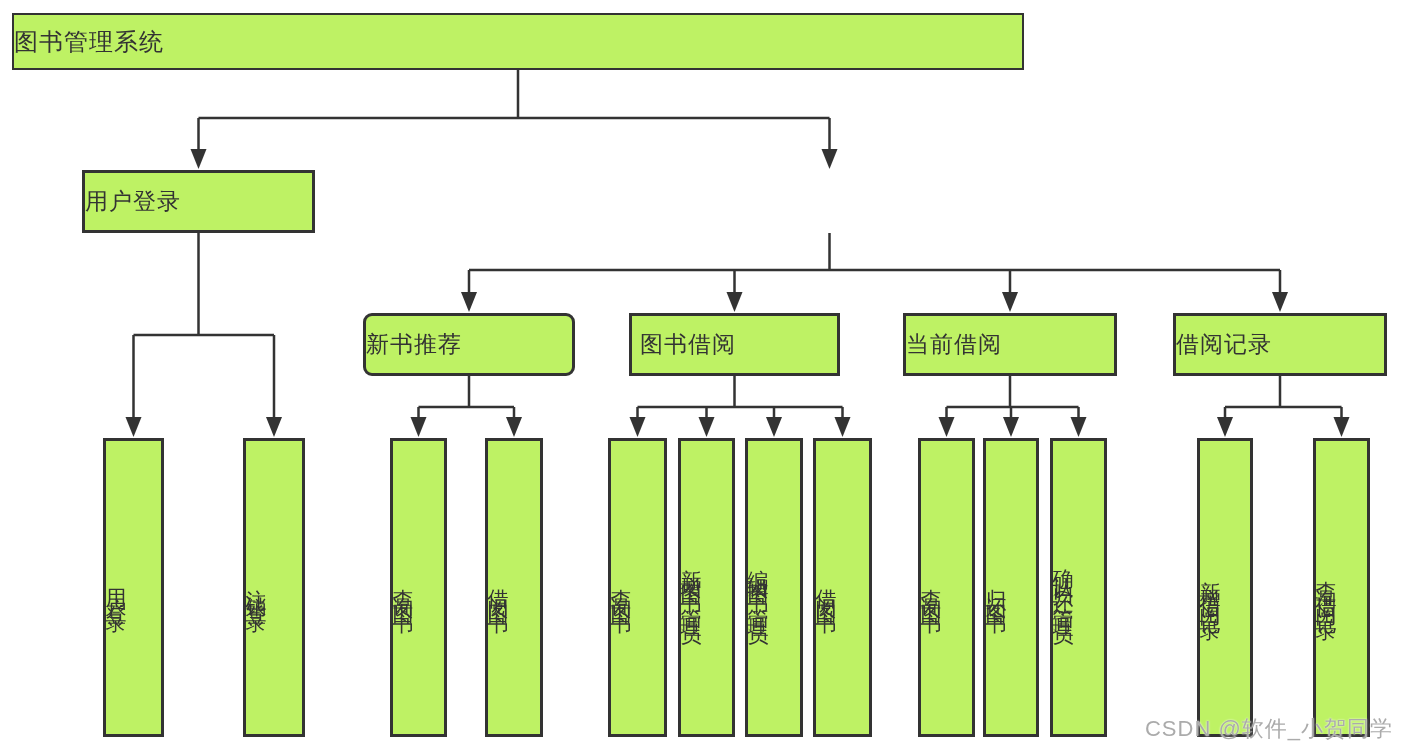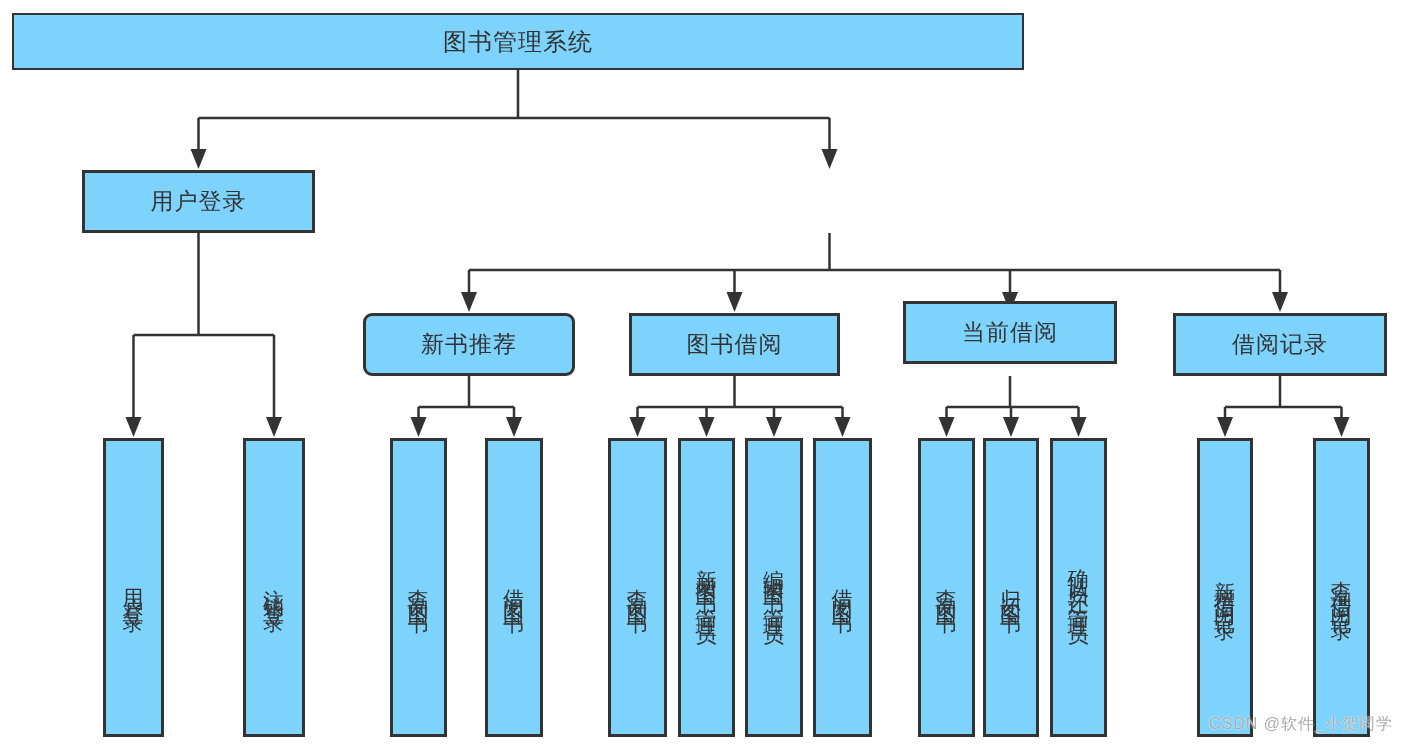--- a/index.html
+++ b/index.html
@@ -17,26 +17,25 @@
   }
   #connectors {
     position: absolute;
     left: 0;
     top: 0;
     pointer-events: none;
   }
   .box {
     position: absolute;
     box-sizing: border-box;
-    background: #7dd3fc;
+    background: #bef264;
     border: 3px solid #333333;
     color: #333333;
     display: flex;
     align-items: center;
-    justify-content: center;
     text-align: center;
   }
   .box.root {
     border-width: 2px;
     font-size: 24px;
     letter-spacing: 1px;
   }
   .box.h-node {
     font-size: 23px;
     letter-spacing: 1px;
@@ -48,21 +47,21 @@
     writing-mode: vertical-rl;
     text-orientation: mixed;
     letter-spacing: 8px;
     line-height: 1;
     white-space: nowrap;
   }
   .watermark {
     position: absolute;
     top: 714px;
     right: 12px;
-    font-size: 16px;
+    font-size: 22px;
     color: #ababab;
     text-shadow: 0 0 2px #ffffff;
     letter-spacing: 1px;
     white-space: nowrap;
     z-index: 5;
   }
 </style>
 </head>
 <body>
 
@@ -111,24 +110,24 @@
     <span>图书管理系统</span>
   </div>
 
   <div class="box h-node" style="left:82px; top:170px; width:233px; height:63px;">
     <span>用户登录</span>
   </div>
 
   <div class="box h-node" style="left:363px; top:313px; width:212px; height:63px;border-radius:9px;">
     <span>新书推荐</span>
   </div>
-  <div class="box h-node" style="left:629px; top:313px; width:211px; height:63px;">
+  <div class="box h-node" style="left:629px; top:313px; width:211px; height:63px;padding-left:8px;">
     <span>图书借阅</span>
   </div>
-  <div class="box h-node" style="left:903px; top:301px; width:214px; height:63px;">
+  <div class="box h-node" style="left:903px; top:313px; width:214px; height:63px;">
     <span>当前借阅</span>
   </div>
   <div class="box h-node" style="left:1173px; top:313px; width:214px; height:63px;">
     <span>借阅记录</span>
   </div>
 
   <div class="box leaf" style="left:103px; top:438px; width:61px; height:299px;">
     <span class="vtext">用户登录</span>
   </div>
   <div class="box leaf" style="left:243px; top:438px; width:62px; height:299px;">

